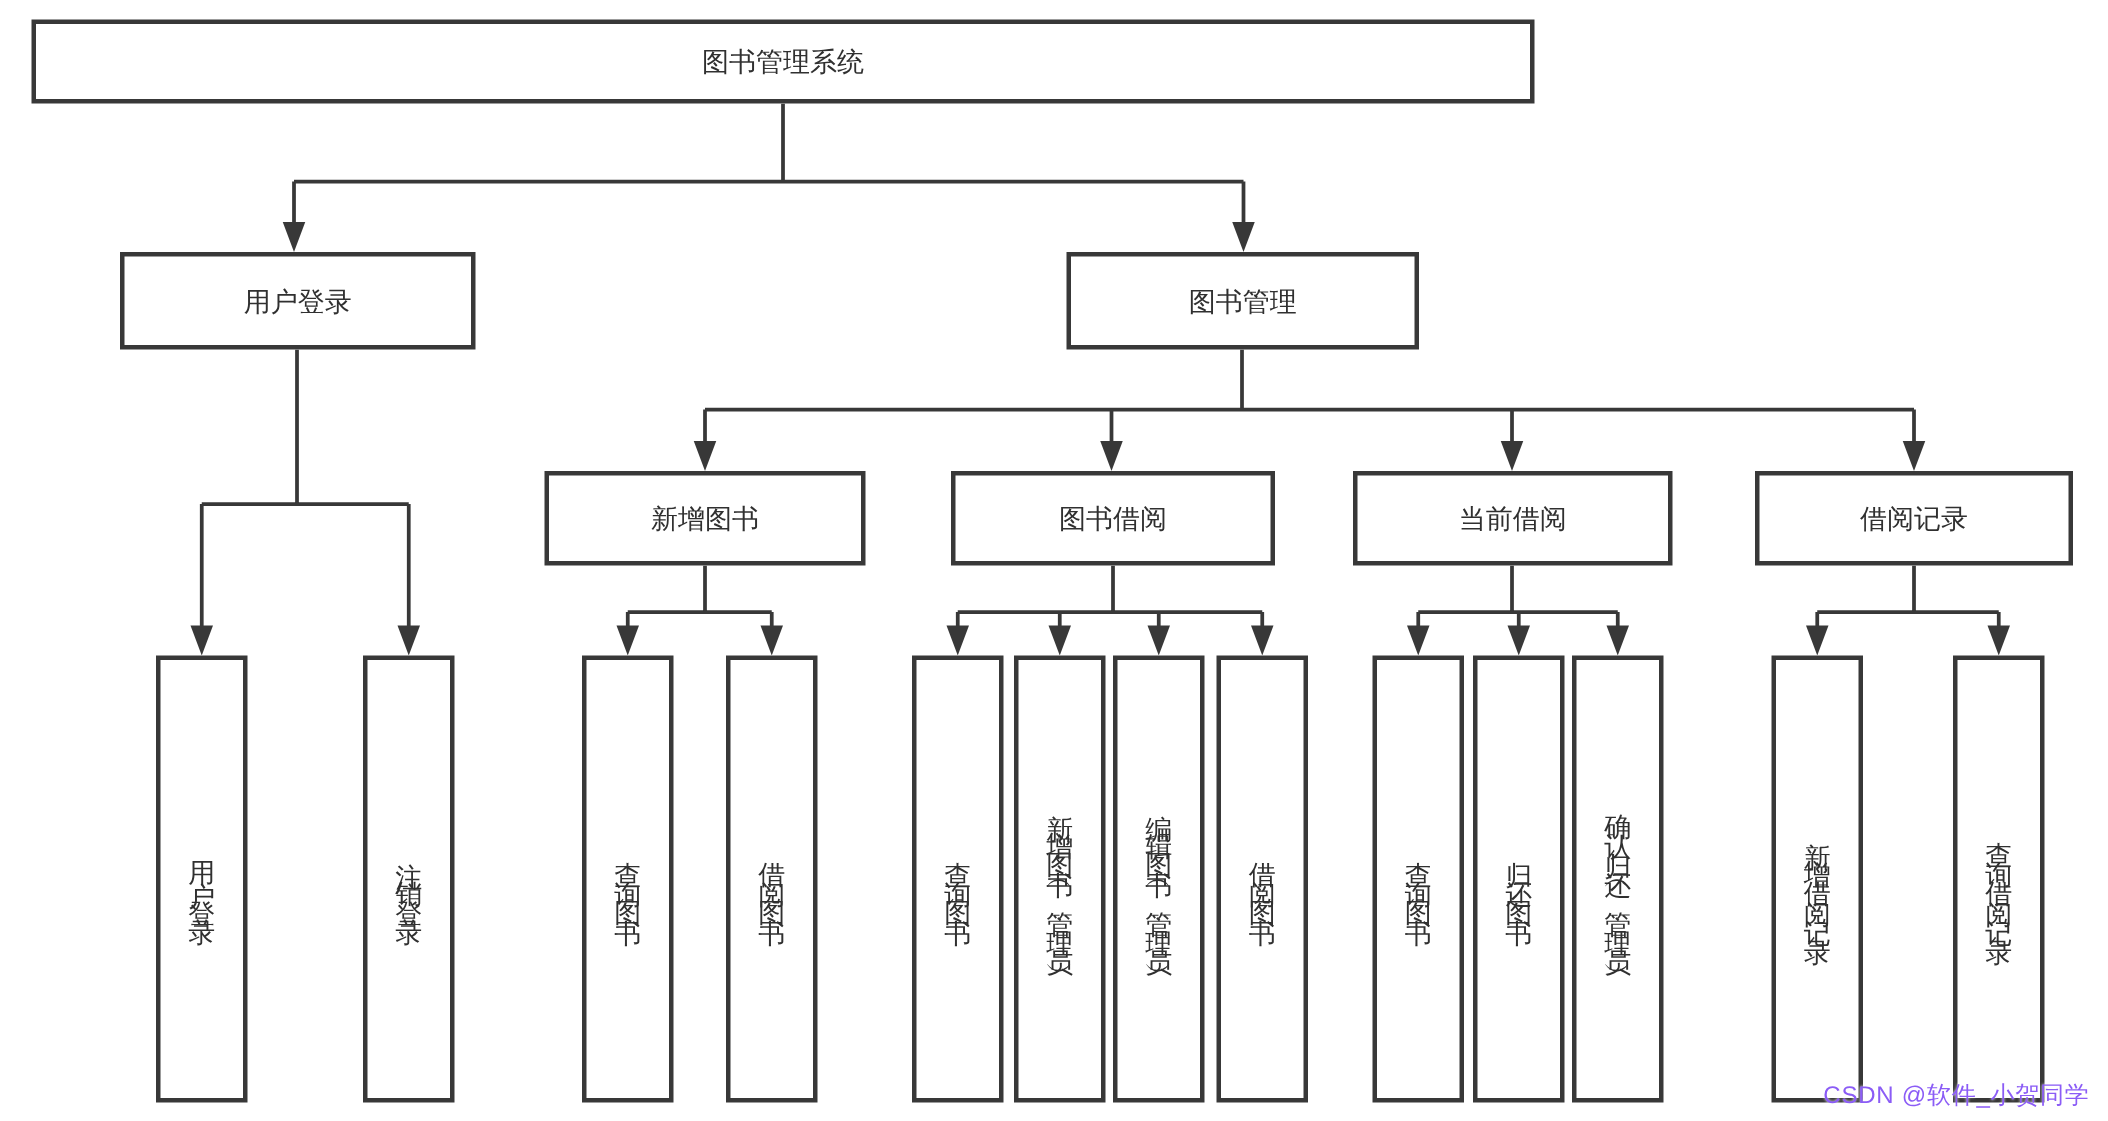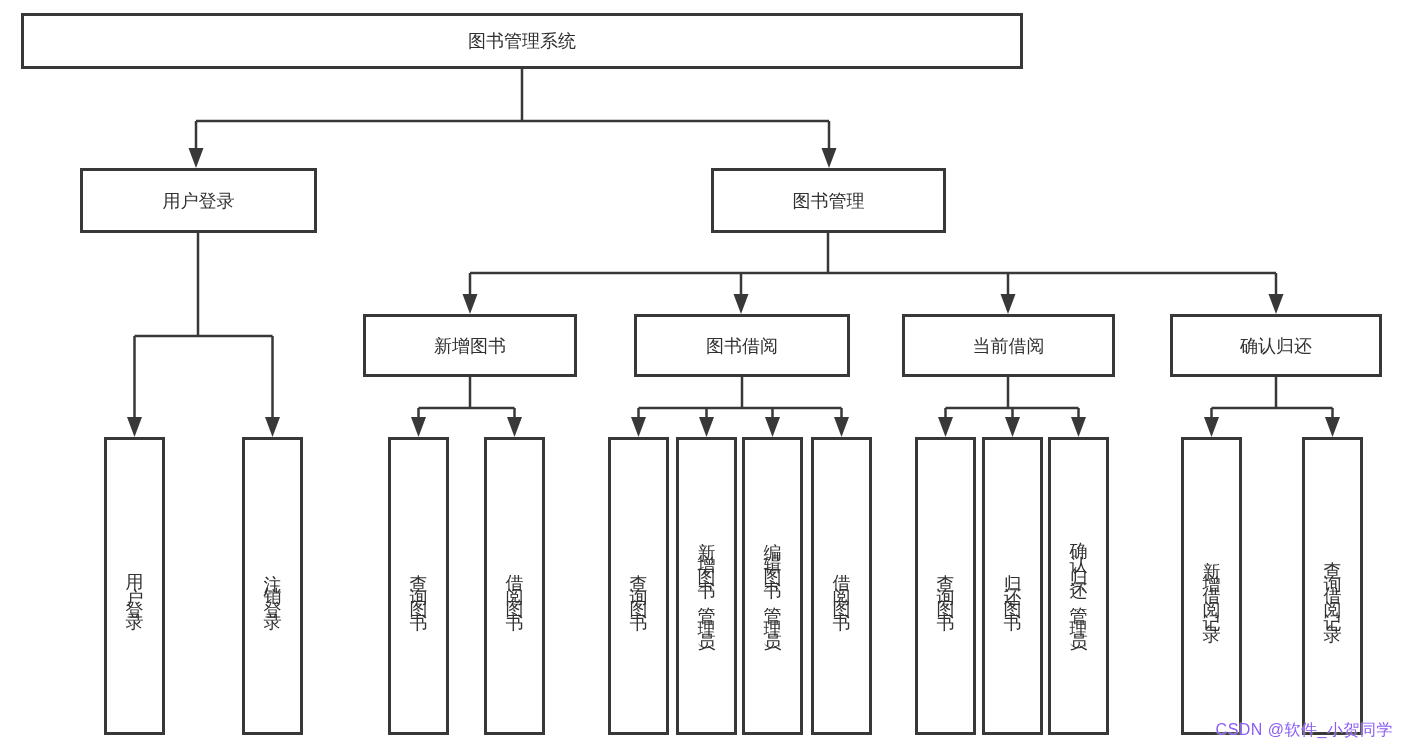--- a/index.html
+++ b/index.html
@@ -113,21 +113,21 @@
   <div class="node" style="left:363px;top:314px;width:214px;height:63px">
     <span class="lbl">新增图书</span>
   </div>
   <div class="node" style="left:902px;top:314px;width:213px;height:63px">
     <span class="lbl">当前借阅</span>
   </div>
   <div class="node" style="left:634px;top:314px;width:216px;height:63px">
     <span class="lbl">图书借阅</span>
   </div>
   <div class="node" style="left:1170px;top:314px;width:212px;height:63px">
-    <span class="lbl">确认归还</span>
+    <span class="lbl">借阅记录</span>
   </div>
 
   <div class="node v" style="left:104px;top:437px;width:61px;height:298px">
     <span class="lbl">用户登录</span>
   </div>
   <div class="node v" style="left:242px;top:437px;width:61px;height:298px">
     <span class="lbl">注销登录</span>
   </div>
 
   <div class="node v" style="left:388px;top:437px;width:61px;height:298px">

